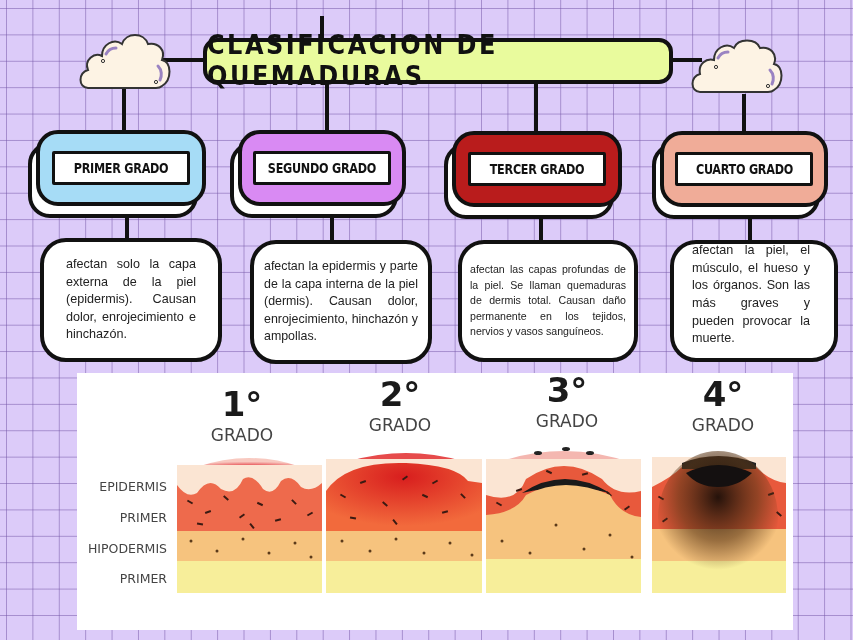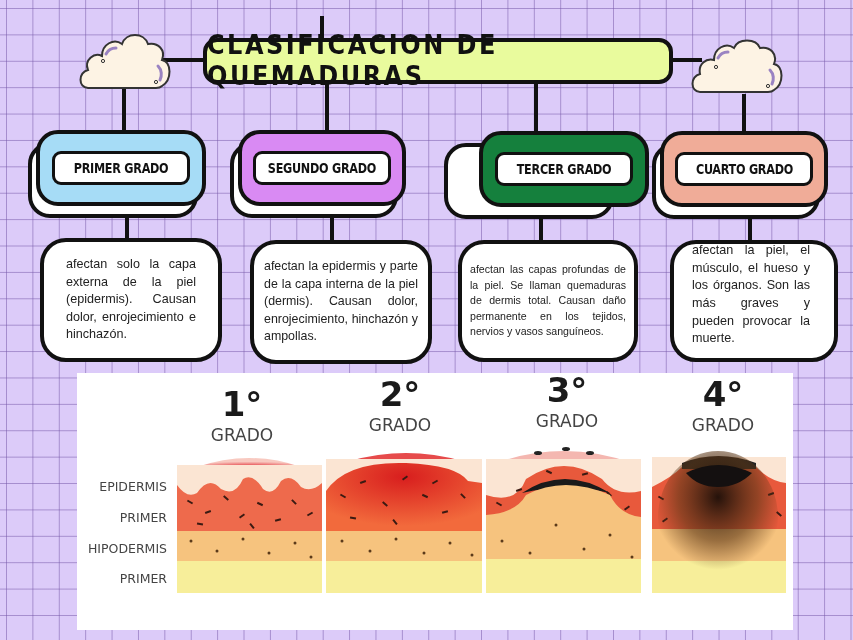--- a/index.html
+++ b/index.html
@@ -29,21 +29,21 @@
   .cat .shadow {
     position: absolute; left: -8px; top: 12px; width: 100%; height: 100%;
     background: #fff; border: 4px solid #111; border-radius: 22px;
   }
   .cat .face {
     position: absolute; left: 0; top: 0; width: 100%; height: 100%;
     border: 4px solid #111; border-radius: 22px;
     display: flex; align-items: center; justify-content: center;
   }
   .cat .pill {
-    background: #fff; border: 3.5px solid #111; border-radius: 9px;
+    background: #fff; border: 3.5px solid #111; border-radius: 2px;
     height: 34px; display: flex; align-items: center; justify-content: center;
     padding: 0 12px;
   }
   .cat .pill span {
     font-family: "DejaVu Sans Condensed", "DejaVu Sans", sans-serif; font-weight: 700;
     font-size: 14.5px; color: #111; letter-spacing: -0.3px; white-space: nowrap;
     transform: scaleX(0.86); display: inline-block;
   }
   .desc {
     position: absolute; background: #fff; border: 4px solid #111; border-radius: 26px;
@@ -110,21 +110,21 @@
   <div class="shadow"></div>
   <div class="face" style="background:#d98af3;">
     <div class="pill" style="width:138px;">
       <span>SEGUNDO GRADO</span>
     </div>
   </div>
 </div>
 
 <div class="cat" style="left:452px;top:131px;width:170px;height:76px;">
   <div class="shadow"></div>
-  <div class="face" style="background:#15803d;margin-left:27px;">
+  <div class="face" style="background:#b91c1c;">
     <div class="pill" style="width:138px;">
       <span>TERCER GRADO</span>
     </div>
   </div>
 </div>
 
 <div class="cat" style="left:660px;top:131px;width:168px;height:76px;">
   <div class="shadow"></div>
   <div class="face" style="background:#f0ac98;">
     <div class="pill" style="width:138px;">

